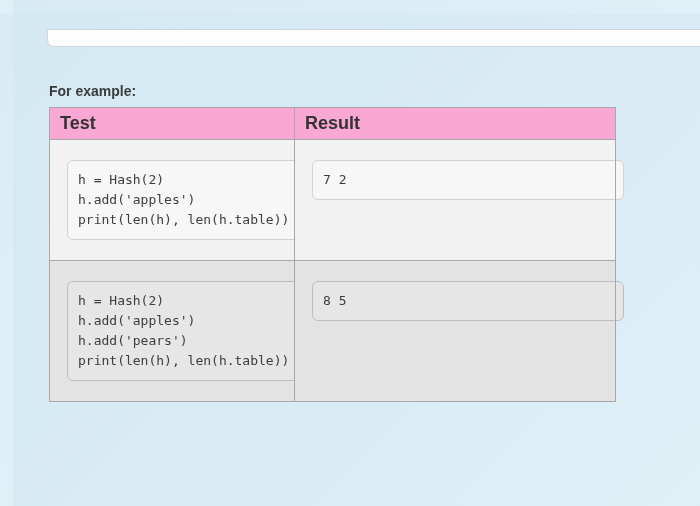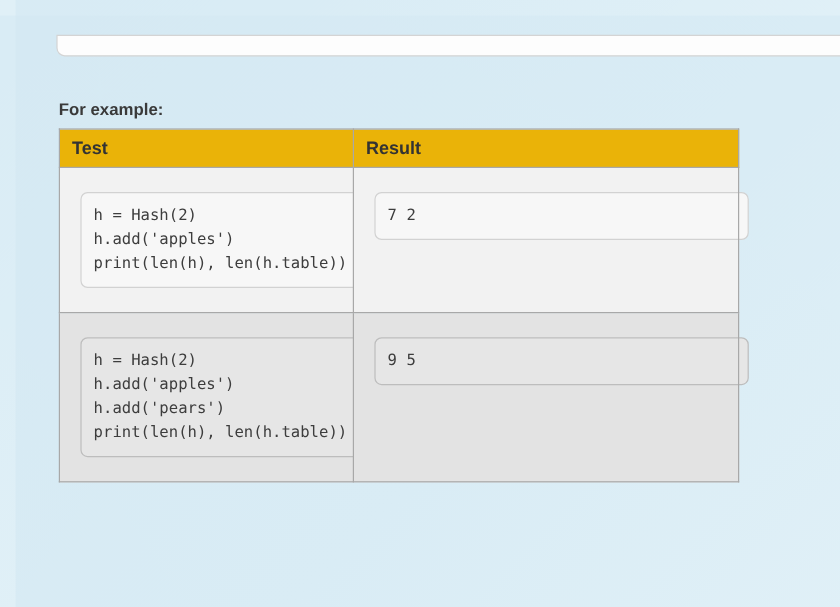--- a/index.html
+++ b/index.html
@@ -39,22 +39,22 @@
     table-layout: fixed;
   }
   .example-table th,
   .example-table td {
     border: 1px solid #a8a8a8;
     vertical-align: top;
     text-align: left;
   }
   .example-table th {
     height: 32px;
-    background: #eab308;
-    font-size: 15px;
+    background: #f9a8d4;
+    font-size: 18px;
     font-weight: bold;
     color: #333;
     padding: 0 10px;
     vertical-align: middle;
   }
   .col-test  { width: 245px; }
   .col-result{ width: 321px; }
 
   .example-table td { padding: 7px 4px; }
   tr.row-odd  td { background: #f2f2f2; }
@@ -133,21 +133,21 @@
       </td>
     </tr>
     <tr class="row-even row-2">
       <td>
         <div class="code-box">h = Hash(2)
 h.add('apples')
 h.add('pears')
 print(len(h), len(h.table))</div>
       </td>
       <td>
-        <div class="code-box">9 5</div>
+        <div class="code-box">8 5</div>
       </td>
     </tr>
   </tbody>
 </table>
 
 <div class="corner-popup"></div>
 <div class="corner-popup-inner"></div>
 <div class="corner-popup-chip"></div>
 
 </body></html>

